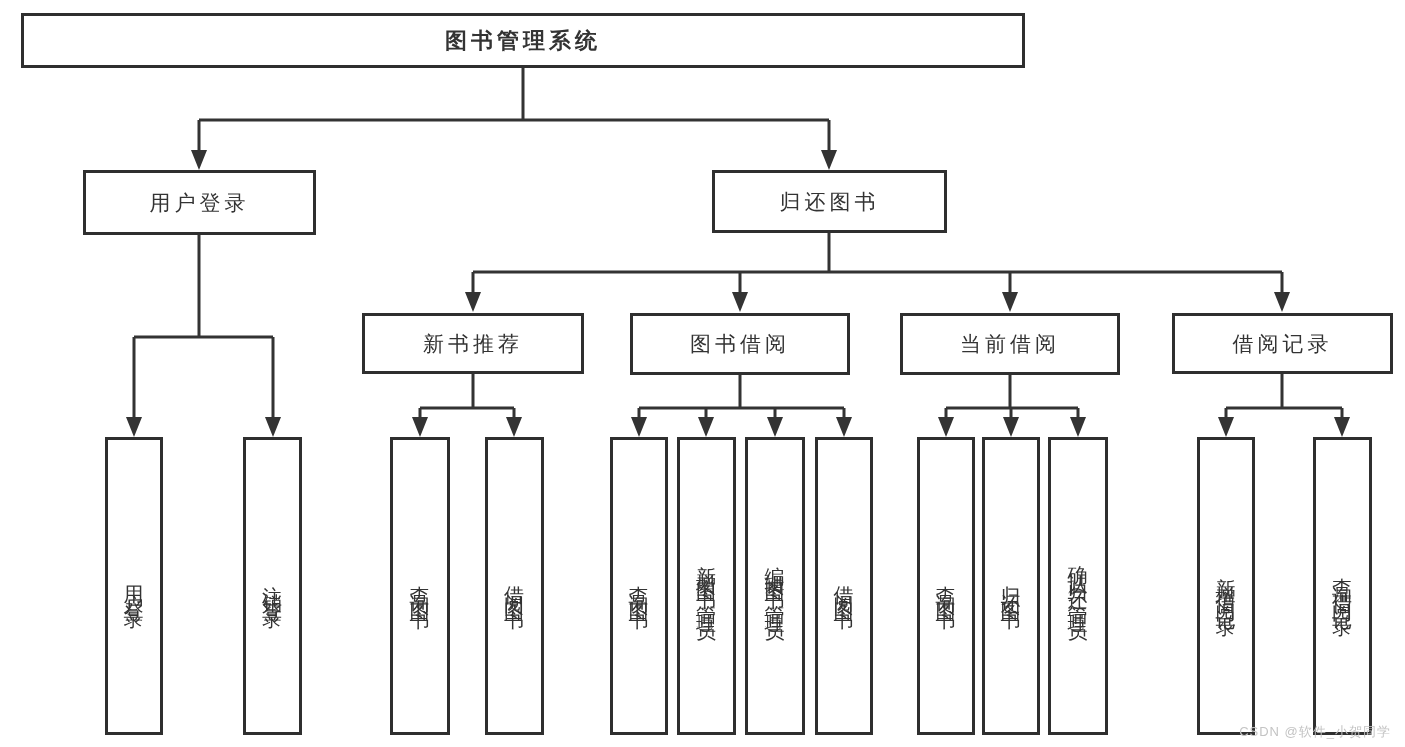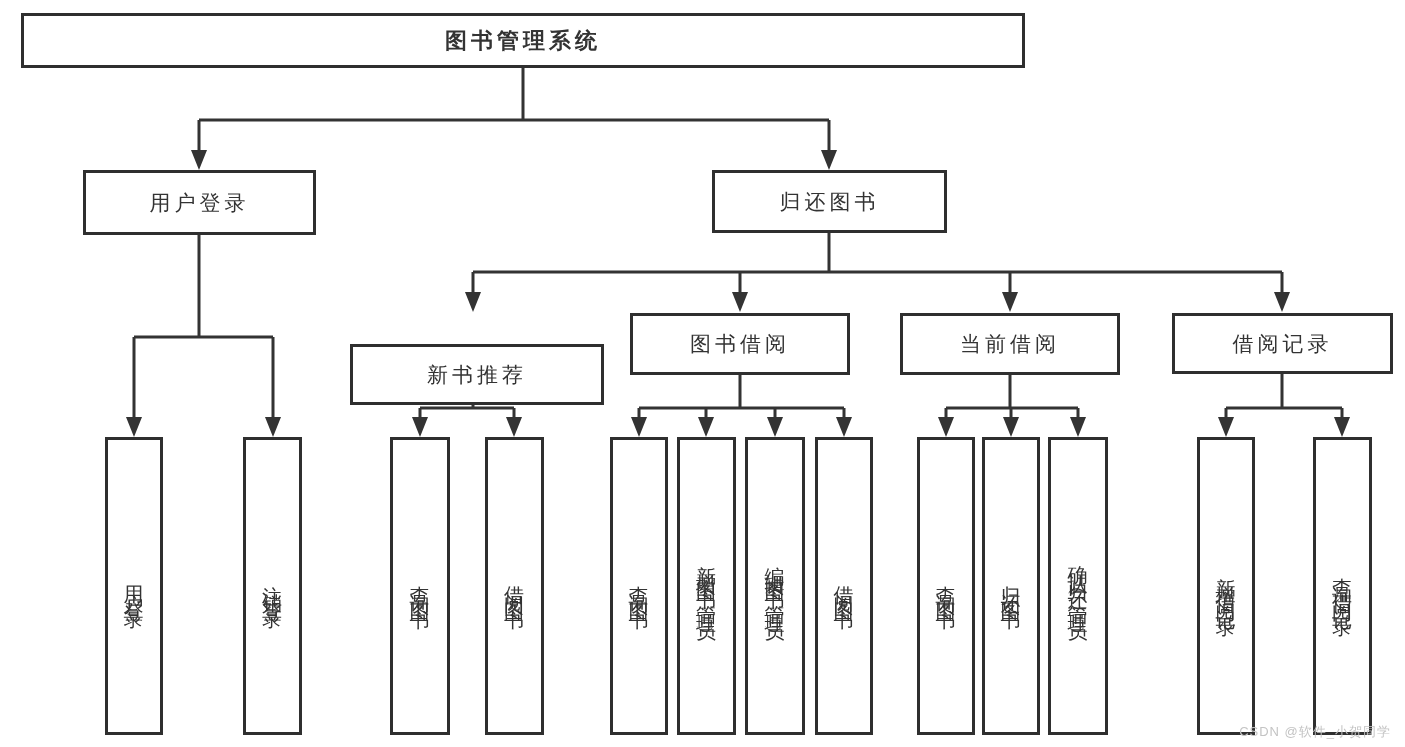--- a/index.html
+++ b/index.html
@@ -118,21 +118,21 @@
     <span>图书管理系统</span>
   </div>
 
   <div class="box hbox" style="left:83px;top:170px;width:233px;height:65px;">
     <span>用户登录</span>
   </div>
   <div class="box hbox" style="left:712px;top:170px;width:235px;height:63px;">
     <span>归还图书</span>
   </div>
 
-  <div class="box hbox" style="left:350px;top:313px;width:254px;height:61px;margin-top:31px;">
+  <div class="box hbox" style="left:362px;top:313px;width:222px;height:61px;">
     <span>新书推荐</span>
   </div>
   <div class="box hbox" style="left:630px;top:313px;width:220px;height:62px;">
     <span>图书借阅</span>
   </div>
   <div class="box hbox" style="left:900px;top:313px;width:220px;height:62px;">
     <span>当前借阅</span>
   </div>
   <div class="box hbox" style="left:1172px;top:313px;width:221px;height:61px;">
     <span>借阅记录</span>

